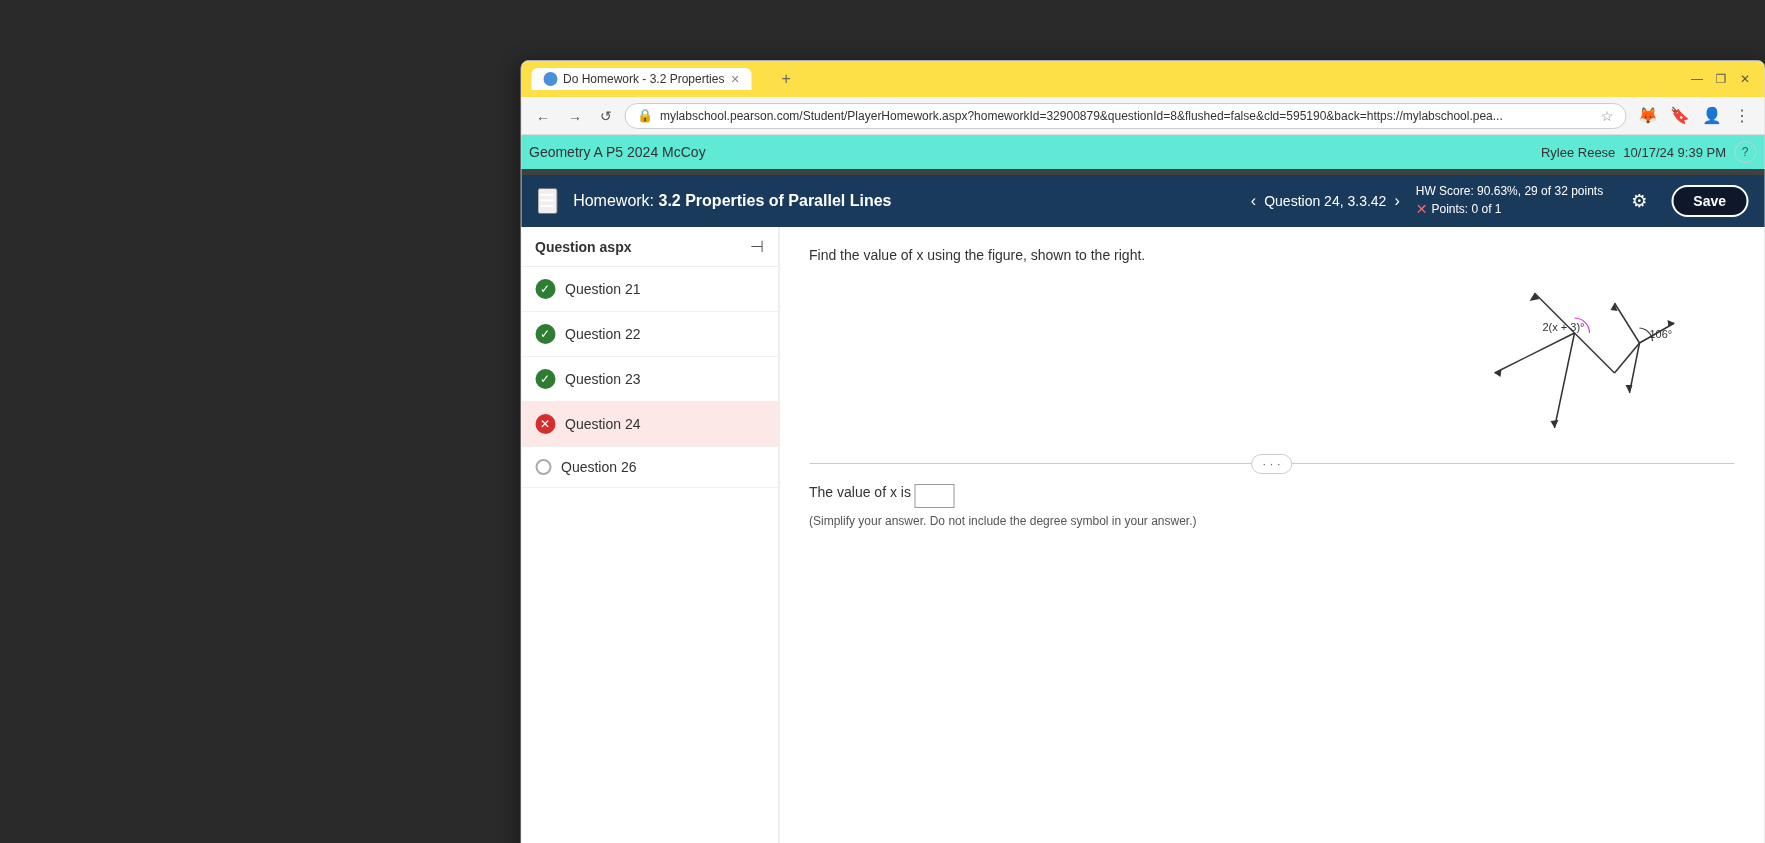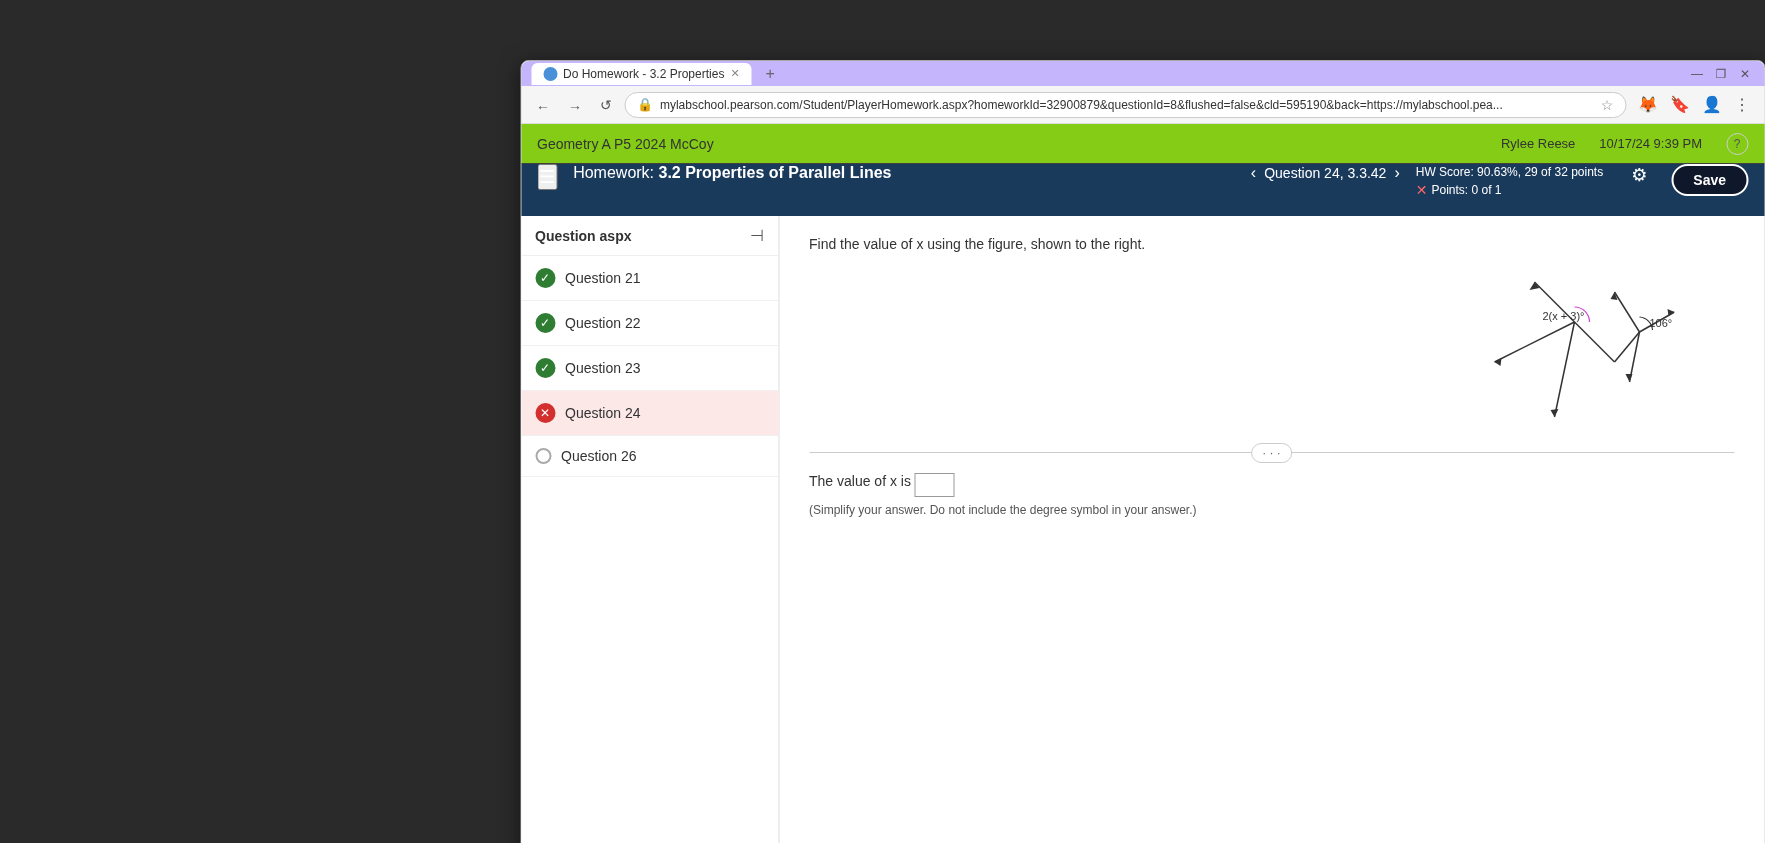--- a/index.html
+++ b/index.html
@@ -14,27 +14,27 @@
       border-radius: 8px 8px 0 0;
       box-shadow: 0 4px 20px rgba(0,0,0,0.5);
       position: relative;
       top: 60px;
       left: 50%;
       transform: translateX(-50%);
     }
 
     
     .title-bar {
-      background: #c4b5fd;
+      background: #fde047;
       border-radius: 8px 8px 0 0;
       display: flex;
       align-items: center;
       padding: 6px 10px;
-      gap: 8px;
-      height: 25px;
+      gap: 24px;
+      height: 36px;
     }
     .window-controls {
       display: flex;
       gap: 6px;
       margin-left: auto;
     }
     .win-btn {
       width: 18px;
       height: 18px;
       border: none;
@@ -131,47 +131,47 @@
       background: none;
       border: none;
       font-size: 16px;
       color: #555;
       cursor: pointer;
       padding: 2px 4px;
     }
 
     
     .app-header {
-      background: #84cc16;
-      padding: 8px 16px;
+      background: #5eead4;
+      padding: 8px 8px;
       display: flex;
       justify-content: space-between;
       align-items: center;
-      border-bottom: 1px solid #404040;
+      border-bottom: 6px solid #404040;
       height: 40px;
     }
     .app-title {
       font-size: 14px;
       color: #333;
       font-weight: 500;
     }
     .header-right {
       display: flex;
       align-items: center;
-      gap: 24px;
+      gap: 8px;
       font-size: 13px;
       color: #333;
     }
 
     
     .hw-banner {
       background: #1a3a5c;
       color: #fff;
       display: flex;
-      align-items: flex-start;
+      align-items: center;
       padding: 0 16px;
       height: 52px;
       gap: 16px;
     }
     .hw-menu-icon {
       font-size: 18px;
       cursor: pointer;
       color: #fff;
     }
     .hw-title {

